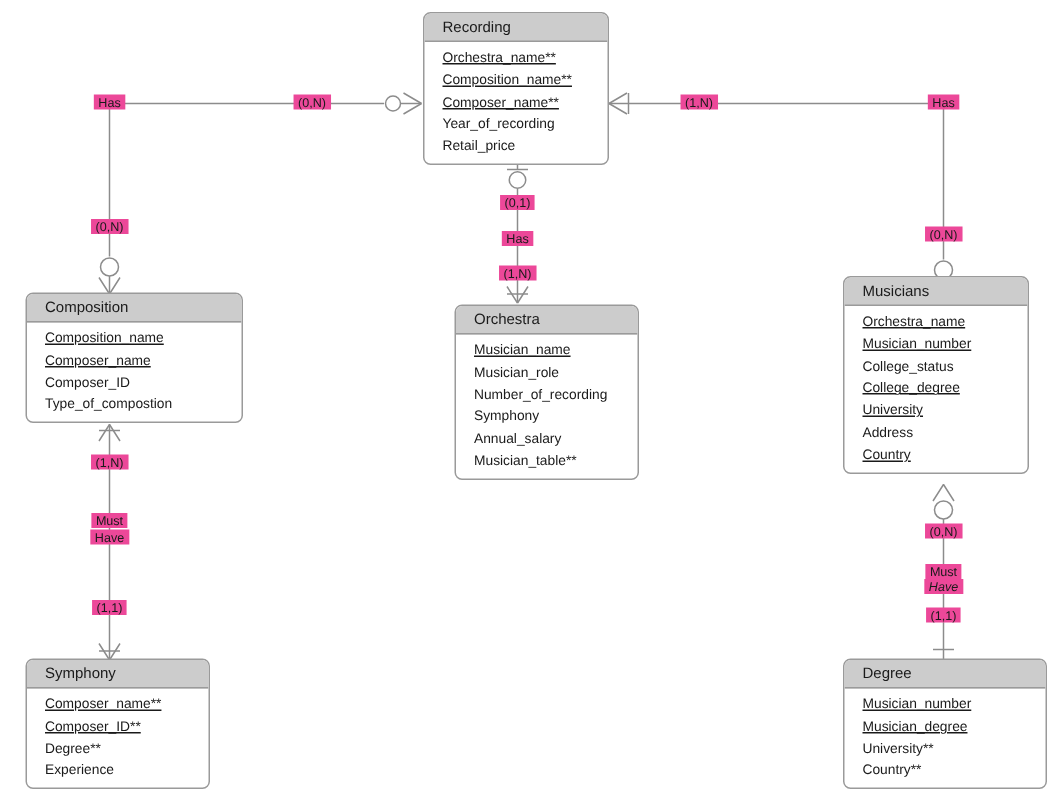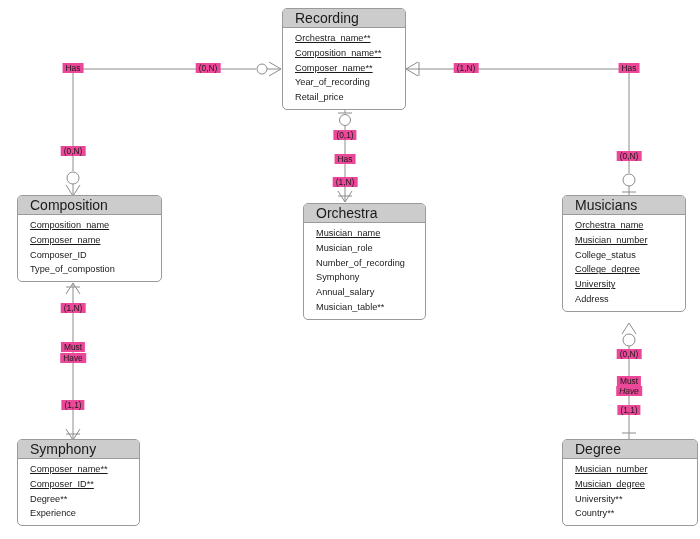--- a/index.html
+++ b/index.html
@@ -29,21 +29,21 @@
     border: 1px solid #9a9a9a;
     border-radius: 5px;
     background: #ffffff;
     box-sizing: border-box;
     overflow: hidden;
     z-index: 5;
   }
   .entity-header {
     background: #cccccc;
     border-bottom: 1px solid #9a9a9a;
-    font-size: 14px;
+    font-size: 10px;
     color: #1a1a1a;
     padding: 4px 0 4px 12px;
     line-height: 11px;
     box-sizing: border-box;
     height: 19px;
   }
   .attr-list {
     padding: 3px 0 4px 0;
     margin: 0;
     list-style: none;
@@ -151,29 +151,30 @@
     <ul class="attr-list">
       <li class="attr"><span class="u">Musician_name</span></li>
       <li class="attr"><span>Musician_role</span></li>
       <li class="attr"><span>Number_of_recording</span></li>
       <li class="attr"><span>Symphony</span></li>
       <li class="attr"><span>Annual_salary</span></li>
       <li class="attr"><span>Musician_table**</span></li>
     </ul>
   </div>
 
-  <div class="entity" style="left:562px; top:195px; width:124px;">
+  <div class="entity" style="left:562px; top:184px; width:124px;">
     <div class="entity-header">Musicians</div>
     <ul class="attr-list">
       <li class="attr"><span class="u">Orchestra_name</span></li>
       <li class="attr"><span class="u">Musician_number</span></li>
       <li class="attr"><span>College_status</span></li>
       <li class="attr"><span class="u">College_degree</span></li>
       <li class="attr"><span class="u">University</span></li>
       <li class="attr"><span>Address</span></li>
+      <li class="attr"><span class="u">Country</span></li>
     </ul>
   </div>
 
   <div class="entity" style="left:17px; top:439px; width:123px;">
     <div class="entity-header">Symphony</div>
     <ul class="attr-list">
       <li class="attr"><span class="u">Composer_name**</span></li>
       <li class="attr"><span class="u">Composer_ID**</span></li>
       <li class="attr"><span>Degree**</span></li>
       <li class="attr"><span>Experience</span></li>

